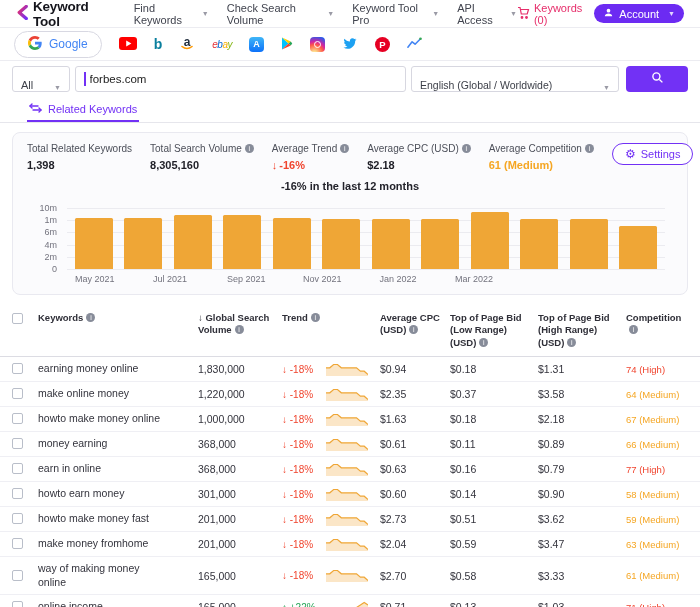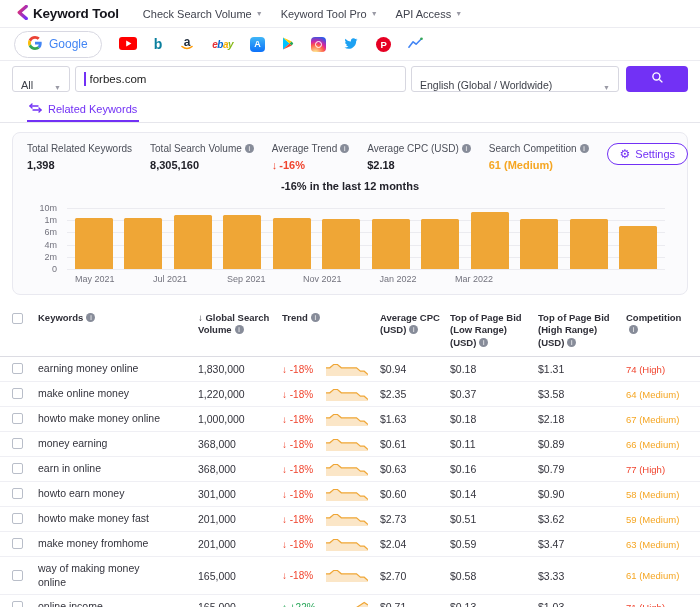--- a/index.html
+++ b/index.html
@@ -18,21 +18,21 @@
   .topbar-right{margin-left:auto;display:flex;align-items:center;gap:12px}
   .cart{display:flex;align-items:center;gap:4px;color:#e62e6b;font-size:11px;cursor:pointer}
   .account-btn{display:flex;align-items:center;gap:5px;background:#6c2bf2;color:#fff;border:none;border-radius:12px;padding:3px 9px;font-size:11px;cursor:pointer}
   .account-btn .caret{color:#e2d6ff}
 
   
   .platforms{display:flex;align-items:center;gap:17px;height:33px;padding:0 14px;border-bottom:1px solid #ececf1}
   .platform{display:flex;align-items:center;justify-content:center;cursor:pointer}
   .platform.active{gap:7px;border:1px solid #d8d8e2;border-radius:16px;padding:4px 13px;font-size:12px;color:#4285f4;font-weight:500}
   .bing-b{color:#0a7f9e;font-weight:bold;font-size:14px;line-height:1}
-  .ebay{font-weight:bold;font-style:italic;font-size:10px;letter-spacing:-.5px}
+  .ebay{font-weight:normal;font-style:italic;font-size:10px;letter-spacing:-.5px}
   .appstore{width:15px;height:15px;border-radius:4px;background:linear-gradient(180deg,#3fb6f7,#0d71f9);color:#fff;font-size:9px;font-weight:bold;display:flex;align-items:center;justify-content:center}
   .insta{width:15px;height:15px;border-radius:4px;background:radial-gradient(circle at 30% 110%,#fdf497 5%,#fd5949 45%,#d6249f 60%,#285aeb 90%);display:flex;align-items:center;justify-content:center}
   .insta i{display:block;width:7px;height:7px;border:1.5px solid #fff;border-radius:50%}
   .pinterest{width:15px;height:15px;border-radius:50%;background:#e60023;color:#fff;font-size:9.5px;font-weight:bold;display:flex;align-items:center;justify-content:center}
 
   
   .searchbar{display:flex;align-items:center;padding:5px 12px;gap:5px}
   .selectbox{display:flex;align-items:flex-end;justify-content:space-between;border:1px solid #d7d7e0;border-radius:3px;height:26px;padding:0 8px;font-size:11px;color:#3c3f48;cursor:pointer;background:#fff}
   .scope{width:58px}
   .lang{width:208px;font-size:10.5px}
@@ -104,32 +104,54 @@
                 <stop offset="1" stop-color="#7231f5"></stop>
               </linearGradient>
             </defs>
             <path d="M11 1.5 L3.5 8 L11 14.5" stroke="url(#lg1)" stroke-width="3.6" fill="none" stroke-linecap="round" stroke-linejoin="round"></path>
           </svg>
       </span>
       <span class="logo-text">Keyword Tool</span>
     </div>
     <nav class="nav">
       <span class="nav-item">
+          <span>Find Keywords</span>
+          <span class="caret">▼</span>
+        </span>
+      <span class="nav-item">
           <span>Check Search Volume</span>
           <span class="caret">▼</span>
         </span>
       <span class="nav-item">
           <span>Keyword Tool Pro</span>
           <span class="caret">▼</span>
         </span>
       <span class="nav-item">
           <span>API Access</span>
           <span class="caret">▼</span>
         </span>
     </nav>
+    <div class="topbar-right">
+      <span class="cart">
+        <span><svg width="13" height="12" viewBox="0 0 24 24" fill="none" stroke="#e62e6b" stroke-width="2.4">
+              <circle cx="9" cy="21" r="1.6" fill="#e62e6b"></circle>
+              <circle cx="18" cy="21" r="1.6" fill="#e62e6b"></circle>
+              <path d="M1 1h4l2.6 13h11.8l2.6-9H6"></path>
+            </svg></span>
+        <span>Keywords (0)</span>
+      </span>
+      <span class="account-btn">
+        <span><svg width="11" height="11" viewBox="0 0 24 24" fill="#fff">
+              <circle cx="12" cy="8" r="4"></circle>
+              <path d="M4 20c0-4 4-6 8-6s8 2 8 6z"></path>
+            </svg></span>
+        <span>Account</span>
+        <span class="caret">▼</span>
+      </span>
+    </div>
   </header>
 
   <div class="platforms">
     <span class="platform active">
       <span><svg width="14" height="14" viewBox="0 0 48 48">
             <path fill="#EA4335" d="M24 9.5c3.54 0 6.71 1.22 9.21 3.6l6.85-6.85C35.9 2.38 30.47 0 24 0 14.62 0 6.51 5.38 2.56 13.22l7.98 6.19C12.43 13.72 17.74 9.5 24 9.5z"></path>
             <path fill="#4285F4" d="M46.98 24.55c0-1.57-.15-3.09-.38-4.55H24v9.02h12.94c-.58 2.96-2.26 5.48-4.78 7.18l7.73 6c4.51-4.18 7.09-10.36 7.09-17.65z"></path>
             <path fill="#FBBC05" d="M10.53 28.59c-.48-1.45-.76-2.99-.76-4.59s.27-3.14.76-4.59l-7.98-6.19C.92 16.46 0 20.12 0 24c0 3.88.92 7.54 2.56 10.78l7.97-6.19z"></path>
             <path fill="#34A853" d="M24 48c6.48 0 11.93-2.13 15.89-5.81l-7.73-6c-2.15 1.45-4.92 2.3-8.16 2.3-6.26 0-11.57-4.22-13.47-9.91l-7.98 6.19C6.51 42.62 14.62 48 24 48z"></path>
           </svg></span>
@@ -242,21 +264,21 @@
       </div>
       <div class="stat">
         <div class="stat-label">
             <span>Average CPC (USD)</span>
             <span class="info">i</span>
           </div>
         <div class="stat-value">$2.18</div>
       </div>
       <div class="stat">
         <div class="stat-label">
-            <span>Search Competition</span>
+            <span>Average Competition</span>
             <span class="info">i</span>
           </div>
         <div class="stat-value medium">61 (Medium)</div>
       </div>
       <button class="settings-btn">
           <span class="gear">⚙</span>
           <span>Settings</span>
         </button>
     </div>
 

